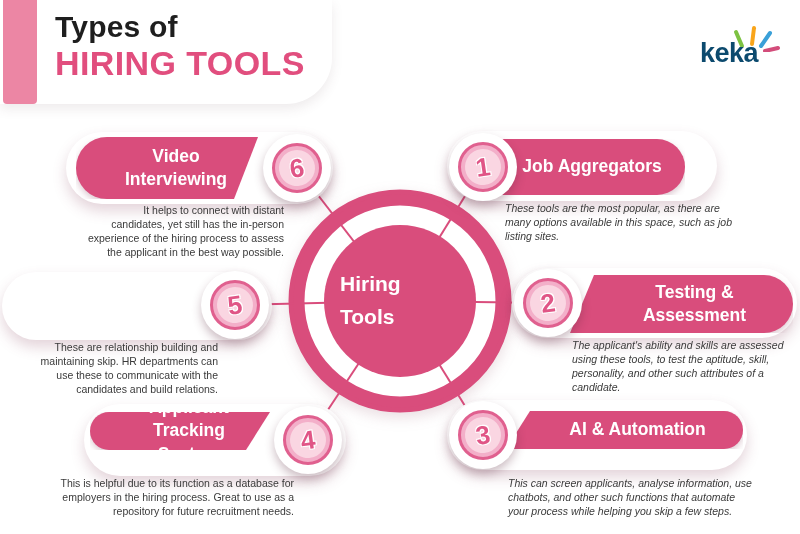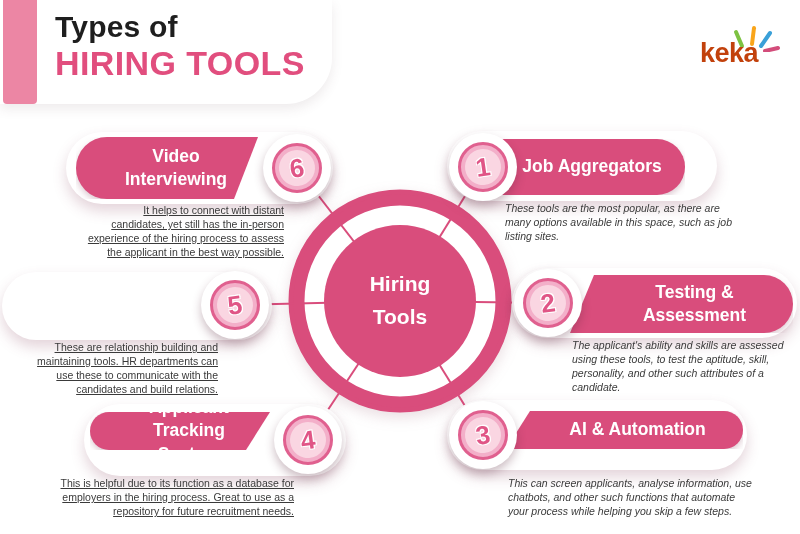--- a/index.html
+++ b/index.html
@@ -30,30 +30,30 @@
   }
   .title2 {
     position:absolute; left:55px; top:44px;
     font-size:34px; font-weight:bold; color:#e14e7e; letter-spacing:.4px;
   }
 
   
   .logo { position:absolute; left:692px; top:20px; width:96px; height:50px; z-index:6; }
   .logo-text {
     position:absolute; left:8px; top:18px;
-    font-size:27px; font-weight:bold; color:#c2410c; letter-spacing:-.5px;
+    font-size:27px; font-weight:bold; color:#0c4a6e; letter-spacing:-.5px;
   }
   .logo-rays { position:absolute; left:40px; top:0; }
 
   
   .hub-svg { position:absolute; left:0; top:0; z-index:1;
     filter:drop-shadow(0 5px 7px rgba(140,70,95,.18)); }
   .hub-label {
     position:absolute; left:340px; top:268px; width:120px;
-    text-align:center; color:#fff; font-size:21px; font-weight:bold;
+    text-align:left; color:#fff; font-size:21px; font-weight:bold;
     line-height:1.55; white-space:pre-line; z-index:2;
   }
 
   
   .capsule {
     position:absolute; background:#fff; border-radius:999px;
     box-shadow:0 7px 14px rgba(130,60,85,.22); z-index:2;
   }
   .pill {
     position:absolute; background:#d94d7c; color:#fff;
@@ -84,21 +84,21 @@
     display:flex; align-items:center; justify-content:center;
     color:#e05586; font-size:26px; font-weight:bold;
     transform:rotate(-8deg);
     text-shadow:1px 1px 0 #fff,-1px -1px 0 #fff,1px -1px 0 #fff,-1px 1px 0 #fff;
   }
 
   .desc {
     position:absolute; font-size:10.5px; line-height:1.33; color:#3a3a3a;
     white-space:pre-line; z-index:2;
   }
-  .desc-r { text-align:right;text-decoration:underline; }
+  .desc-r { text-align:right; }
   .desc-l { text-align:left;font-style:italic; }
 </style>
 </head>
 <body>
 
 <div class="canvas">
 
   <svg class="hub-svg" width="800" height="534">
     <circle cx="400" cy="301" r="106" fill="#ffffff" stroke="#d94d7c" stroke-width="11"></circle>
     <g stroke="#d94d7c" stroke-width="2">
@@ -186,21 +186,21 @@
 employers in the hiring process. Great to use as a
 repository for future recruitment needs.</div>
 
   <div class="capsule" style="left:2px;top:272px;width:270px;height:68px"></div>
   <div class="badge" style="left:201px;top:271px">
     <div class="badge-ring">
       <div class="badge-num">5</div>
     </div>
   </div>
   <div class="desc desc-r" style="right:582px;top:341px">These are relationship building and
-maintaining tools. HR departments can
+maintaining skip. HR departments can
 use these to communicate with the
 candidates and build relations.</div>
 
   <div class="capsule" style="left:66px;top:132px;width:267px;height:72px"></div>
   <div class="pill clip-r" style="left:76px;top:137px;width:182px;height:62px">
     <span>Video
 Interviewing</span>
   </div>
   <div class="badge" style="left:263px;top:134px">
     <div class="badge-ring">

